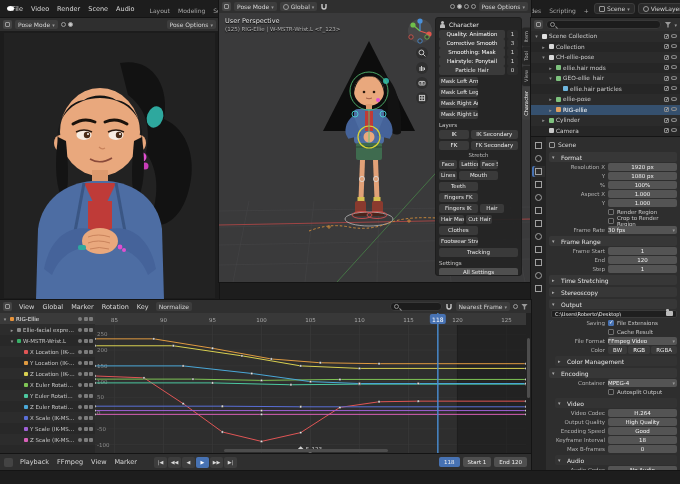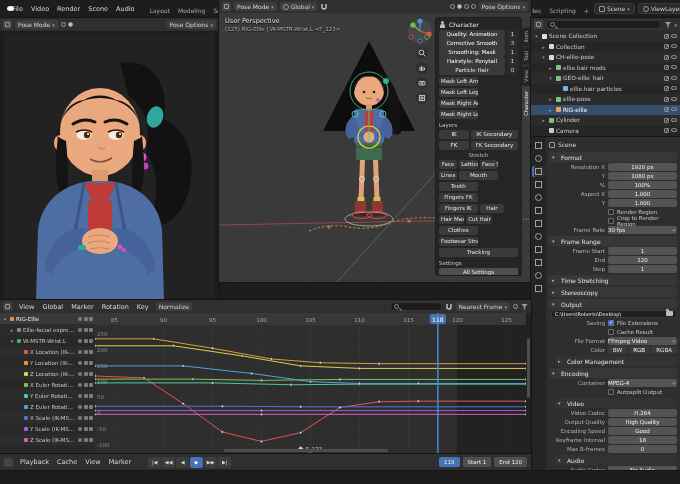--- a/index.html
+++ b/index.html
@@ -1109,21 +1109,21 @@
     <div id="vscroll">
         <div class="thumb"></div>
       </div>
   </div>
 
   <div id="timeline" class="editor">
     <span class="etype" style="width:9px;height:9px;background:#444;border-radius:2px;position:relative;"></span>
     <span class="row">
 
     <span class="menu">Playback</span>
-        <span class="menu">Cache</span>
+        <span class="menu">FFmpeg</span>
         <span class="menu">View</span>
         <span class="menu">Marker</span>
       </span>
     <span class="transport">
 
     <span class="tbtn">|◀</span>
         <span class="tbtn">◀◀</span>
         <span class="tbtn">◀</span>
         <span class="tbtn play">▶</span>
         <span class="tbtn">▶▶</span>

